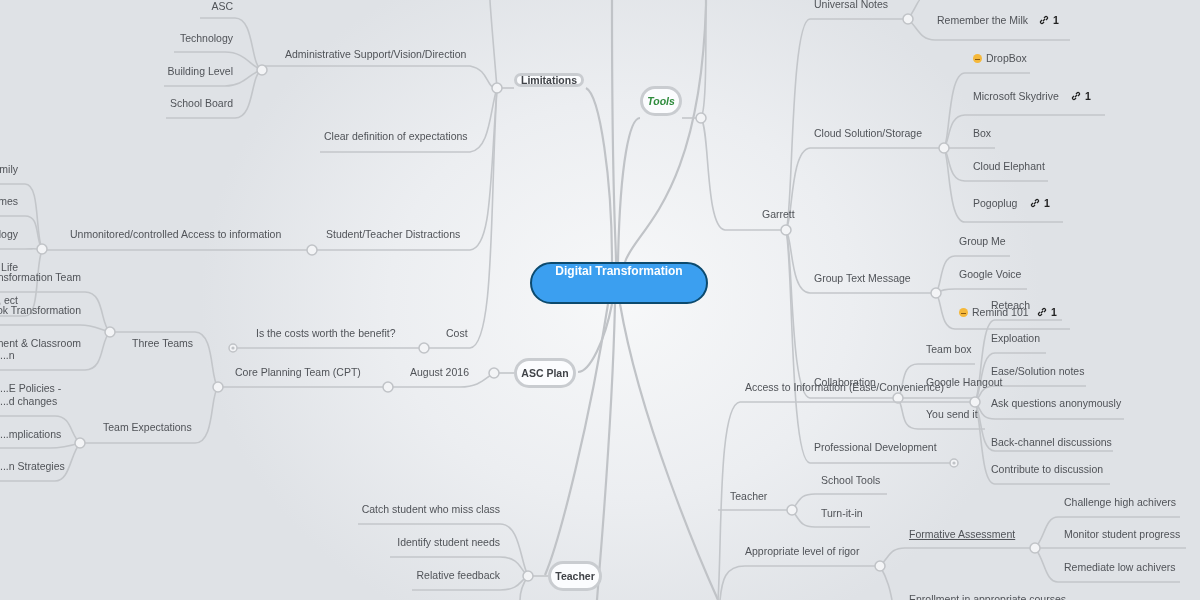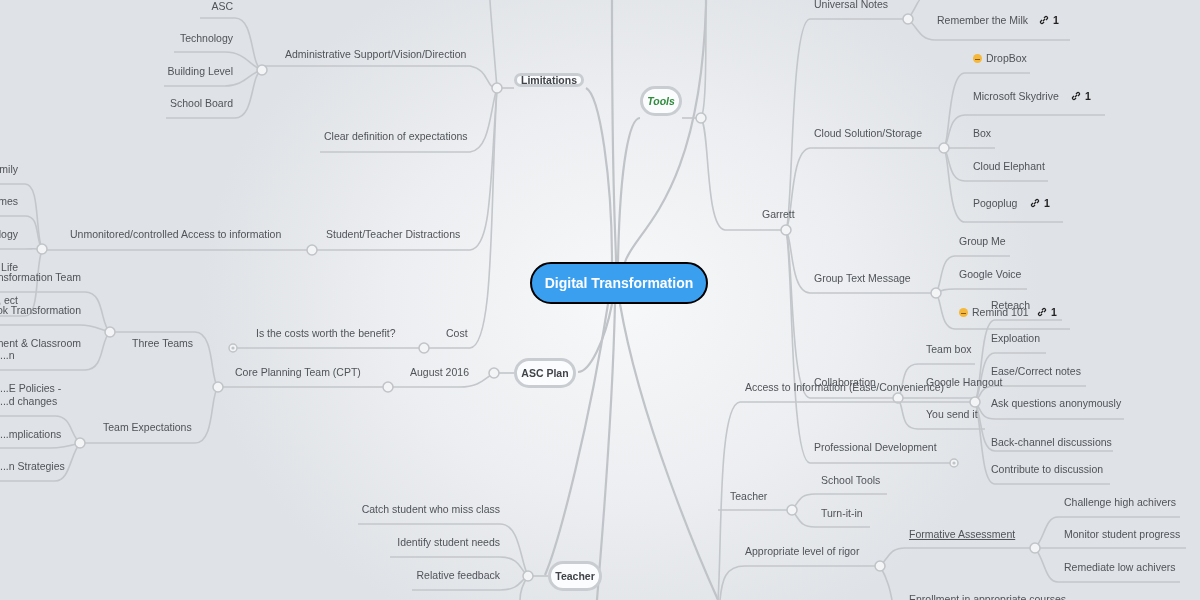--- a/index.html
+++ b/index.html
@@ -17,22 +17,22 @@
   }
   .lbl.r { text-align:right; }
   .topic {
     position:absolute; background:#fbfcfe; border:3px solid #c9ccd0; border-radius:16px;
     font-weight:bold; font-size:10.5px; color:#404348; display:flex; align-items:center; justify-content:center;
     box-sizing:border-box;
   }
   .topic.green { color:#2e8b3c;font-style:italic; }
   .central {
     position:absolute; left:530px; top:262px; width:178px; height:42px; border-radius:21px;
-    background:#3b9ff0; border:2px solid #000000; box-sizing:border-box;
-    color:#fff; font-weight:bold; font-size:14px; display:flex; align-items:center; justify-content:center;
+    background:#3b9ff0; border:2px solid #0c4a6e; box-sizing:border-box;
+    color:#fff; font-weight:bold; font-size:12px; display:flex; align-items:flex-start; justify-content:center;
   }
   .link { position:absolute; font-size:10.5px; color:#222; font-weight:bold; white-space:nowrap; }
   .link svg { vertical-align:-2px; margin-right:3px; }
   .emoji { display:inline-block; width:9px; height:9px; border-radius:50%; background:#f5b83a; margin-right:4px; vertical-align:-1px; position:relative; }
   .emoji::after { content:""; position:absolute; left:2px; top:5px; width:5px; height:1px; background:#8a5a10; }
 </style>
 </head>
 <body>
 
 <svg id="lines" viewBox="0 0 1200 600">
@@ -254,21 +254,21 @@
 <div class="lbl" style="left:926px; top:408px;">You send it</div>
 <div class="lbl" style="left:814px; top:441px;">Professional Development</div>
 
 <div class="lbl" style="left:730px; top:490px;">Teacher</div>
 <div class="lbl" style="left:821px; top:474px;">School Tools</div>
 <div class="lbl" style="left:821px; top:507px;">Turn-it-in</div>
 
 <div class="lbl" style="left:745px; top:381px;">Access to Information (Ease/Convenience)</div>
 <div class="lbl" style="left:991px; top:299px;">Reteach</div>
 <div class="lbl" style="left:991px; top:332px;">Exploation</div>
-<div class="lbl" style="left:991px; top:365px;">Ease/Correct notes</div>
+<div class="lbl" style="left:991px; top:365px;">Ease/Solution notes</div>
 <div class="lbl" style="left:991px; top:397px;">Ask questions anonymously</div>
 <div class="lbl" style="left:991px; top:436px;">Back-channel discussions</div>
 <div class="lbl" style="left:991px; top:463px;">Contribute to discussion</div>
 
 <div class="lbl" style="left:745px; top:545px;">Appropriate level of rigor</div>
 <div class="lbl" style="left:909px; top:528px;text-decoration:underline;">Formative Assessment</div>
 <div class="lbl" style="left:1064px; top:496px;">Challenge high achivers</div>
 <div class="lbl" style="left:1064px; top:528px;">Monitor student progress</div>
 <div class="lbl" style="left:1064px; top:561px;">Remediate low achivers</div>
 <div class="lbl" style="left:909px; top:593px;">Enrollment in appropriate courses</div>

